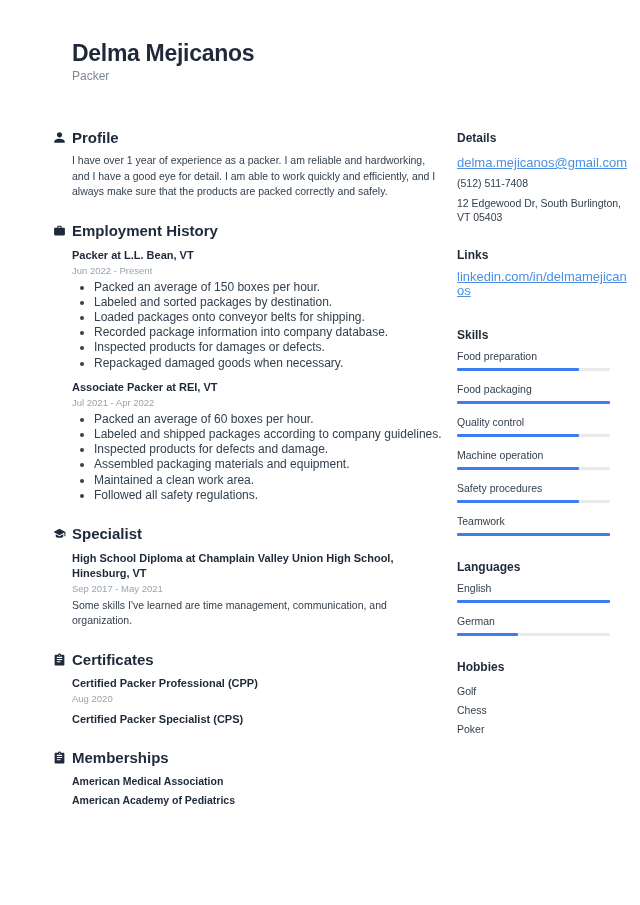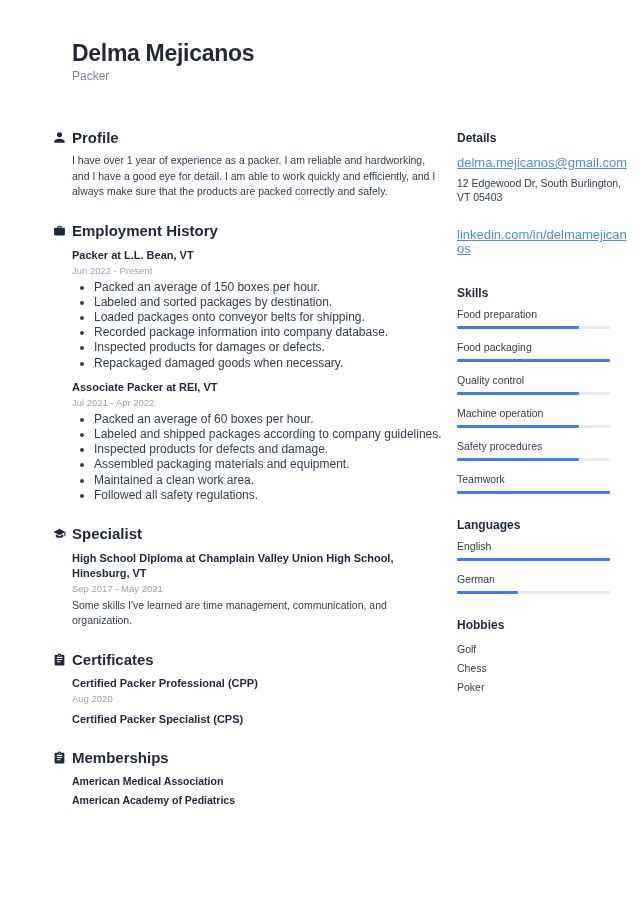--- a/index.html
+++ b/index.html
@@ -174,24 +174,26 @@
           </div>
       </div>
 
     </div>
 
     <div class="side-col">
 
       <div class="side-section">
         <div class="side-heading">Details</div>
         <a class="side-link">delma.mejicanos@gmail.com</a>
+        <div class="side-text">(512) 511-7408</div>
         <div class="side-text">12 Edgewood Dr, South Burlington, VT 05403</div>
       </div>
 
       <div class="side-section">
+        <div class="side-heading">Links</div>
         <a class="side-link">linkedin.com/in/delmamejicanos</a>
       </div>
 
       <div class="side-section">
         <div class="side-heading">Skills</div>
         <div>
 
             <div class="bar-item">
               <div class="bar-label">Food preparation</div>
               <div class="bar-track">

